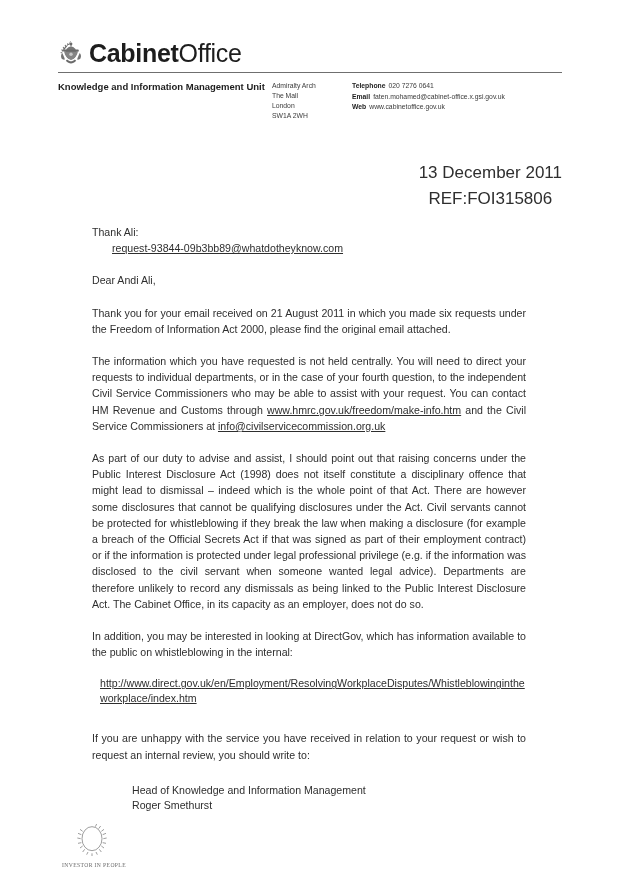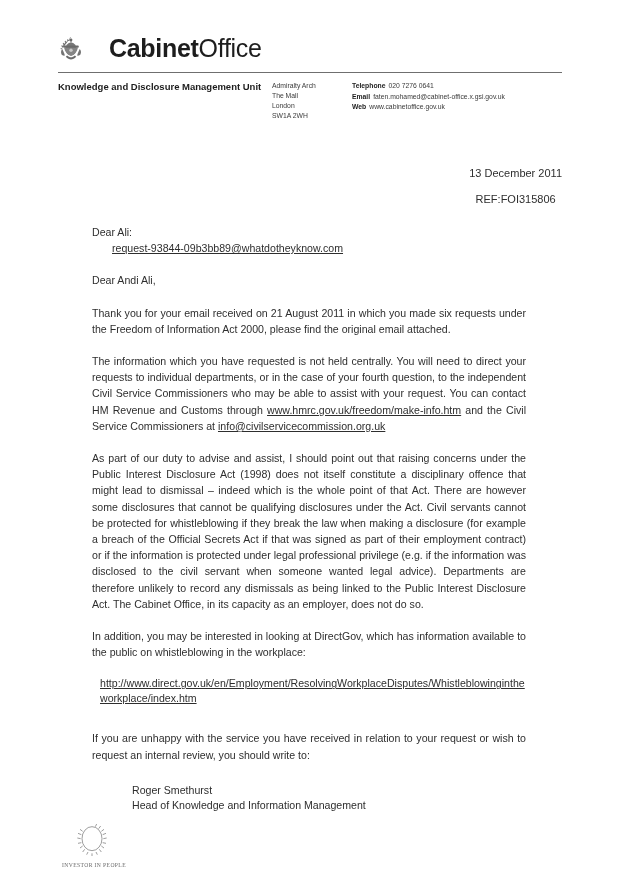--- a/index.html
+++ b/index.html
@@ -26,23 +26,22 @@
 
   
   .letterhead {
     position: absolute;
     left: 58px;
     top: 36px;
     width: 504px;
   }
   .brand-row {
     display: flex;
-    align-items: flex-start;
+    align-items: flex-end;
     height: 30px;
-    gap: 20px;
   }
   .crest {
     width: 26px;
     height: 26px;
     margin-right: 5px;
     flex: 0 0 auto;
     opacity: .82;
   }
   .brand-text {
     font-size: 25px;
@@ -88,21 +87,21 @@
   }
   .col-contact .lbl { font-weight: bold; color: #1d1d1d; }
   .col-contact .val { margin-left: 3px; }
 
   
   .meta {
     position: absolute;
     right: 58px;
     top: 160px;
     text-align: left;
-    font-size: 11px;
+    font-size: 17px;
     line-height: 26px;
     color: #2e2e2e;
   }
   .meta .date { display: block; text-align: right; }
   .meta .ref  { display: block; text-align: center; }
 
   .body {
     position: absolute;
     left: 92px;
     top: 224px;
@@ -181,21 +180,21 @@
       </span>
       <span class="brand-text">
         <span class="b1">Cabinet</span><span class="b2">Office</span>
       </span>
     </div>
 
     <div class="rule"></div>
 
     <div class="contact-grid">
 
-      <div class="col-unit">Knowledge and Disclosure Management Unit</div>
+      <div class="col-unit">Knowledge and Information Management Unit</div>
 
       <div class="col-addr">
         <div>Admiralty Arch</div>
         <div>The Mall</div>
         <div>London</div>
         <div>SW1A 2WH</div>
       </div>
 
       <div class="col-contact">
         <div>
@@ -213,41 +212,41 @@
   </div>
 
   <div class="meta">
     <span class="date">13 December 2011</span>
     <span class="ref">REF:FOI315806</span>
   </div>
 
   <div class="body">
 
     <div class="addressee">
-      <span class="name">Dear Ali:</span>
+      <span class="name">Thank Ali:</span>
       <span class="email">request-93844-09b3bb89@whatdotheyknow.com</span>
     </div>
 
     <p class="nojust">Dear Andi Ali,</p>
 
     <p>Thank you for your email received on 21 August 2011 in which you made six requests under the Freedom of Information Act 2000, please find the original email attached.</p>
 
     <p><span>The information which you have requested is not held centrally. You will need to direct your requests to individual departments, or in the case of your fourth question, to the independent Civil Service Commissioners who may be able to assist with your request. You can contact HM Revenue and Customs through </span><span class="ulink">www.hmrc.gov.uk/freedom/make-info.htm</span><span> and the Civil Service Commissioners at </span><span class="ulink">info@civilservicecommission.org.uk</span></p>
 
     <p>As part of our duty to advise and assist, I should point out that raising concerns under the Public Interest Disclosure Act (1998) does not itself constitute a disciplinary offence that might lead to dismissal – indeed which is the whole point of that Act.  There are however some disclosures that cannot be qualifying disclosures under the Act. Civil servants cannot be protected for whistleblowing if they break the law when making a disclosure (for example a breach of the Official Secrets Act if that was signed as part of their employment contract) or if the information is protected under legal professional privilege (e.g. if the information was disclosed to the civil servant when someone wanted legal advice).  Departments are therefore unlikely to record any dismissals as being linked to the Public Interest Disclosure Act. The Cabinet Office, in its capacity as an employer, does not do so.</p>
 
-    <p>In addition, you may be interested in looking at DirectGov, which has information available to the public on whistleblowing in the workplace:</p>
+    <p>In addition, you may be interested in looking at DirectGov, which has information available to the public on whistleblowing in the internal:</p>
 
     <div class="urlblock">http://www.direct.gov.uk/en/Employment/ResolvingWorkplaceDisputes/Whistleblowingintheworkplace/index.htm</div>
 
     <p style="margin-top:24px">If you are unhappy with the service you have received in relation to your request or wish to request an internal review, you should write to:</p>
 
     <div class="signoff">
+      <span>Head of Knowledge and Information Management</span>
       <span>Roger Smethurst</span>
-      <span>Head of Knowledge and Information Management</span>
     </div>
 
   </div>
 
   <div class="iip">
     <span>
       <svg width="40" height="40" viewBox="0 0 60 60" aria-hidden="true">
         <g stroke="#7a7a7a" stroke-width="1.1" fill="none">
           <ellipse cx="30" cy="28" rx="15" ry="18"></ellipse>
           <path d="M16 17 l-4-3 M14 22 l-5-2 M13 28 l-5-1 M14 34 l-5 1 M16 39 l-4 3 M19 44 l-3 4 M24 48 l-2 4 M30 50 l0 4 M36 48 l2 4 M41 44 l3 4 M44 39 l4 3 M46 34 l5 1 M47 28 l5-1 M46 22 l5-2 M44 17 l4-3 M40 13 l3-4 M35 10 l2-4"></path>

